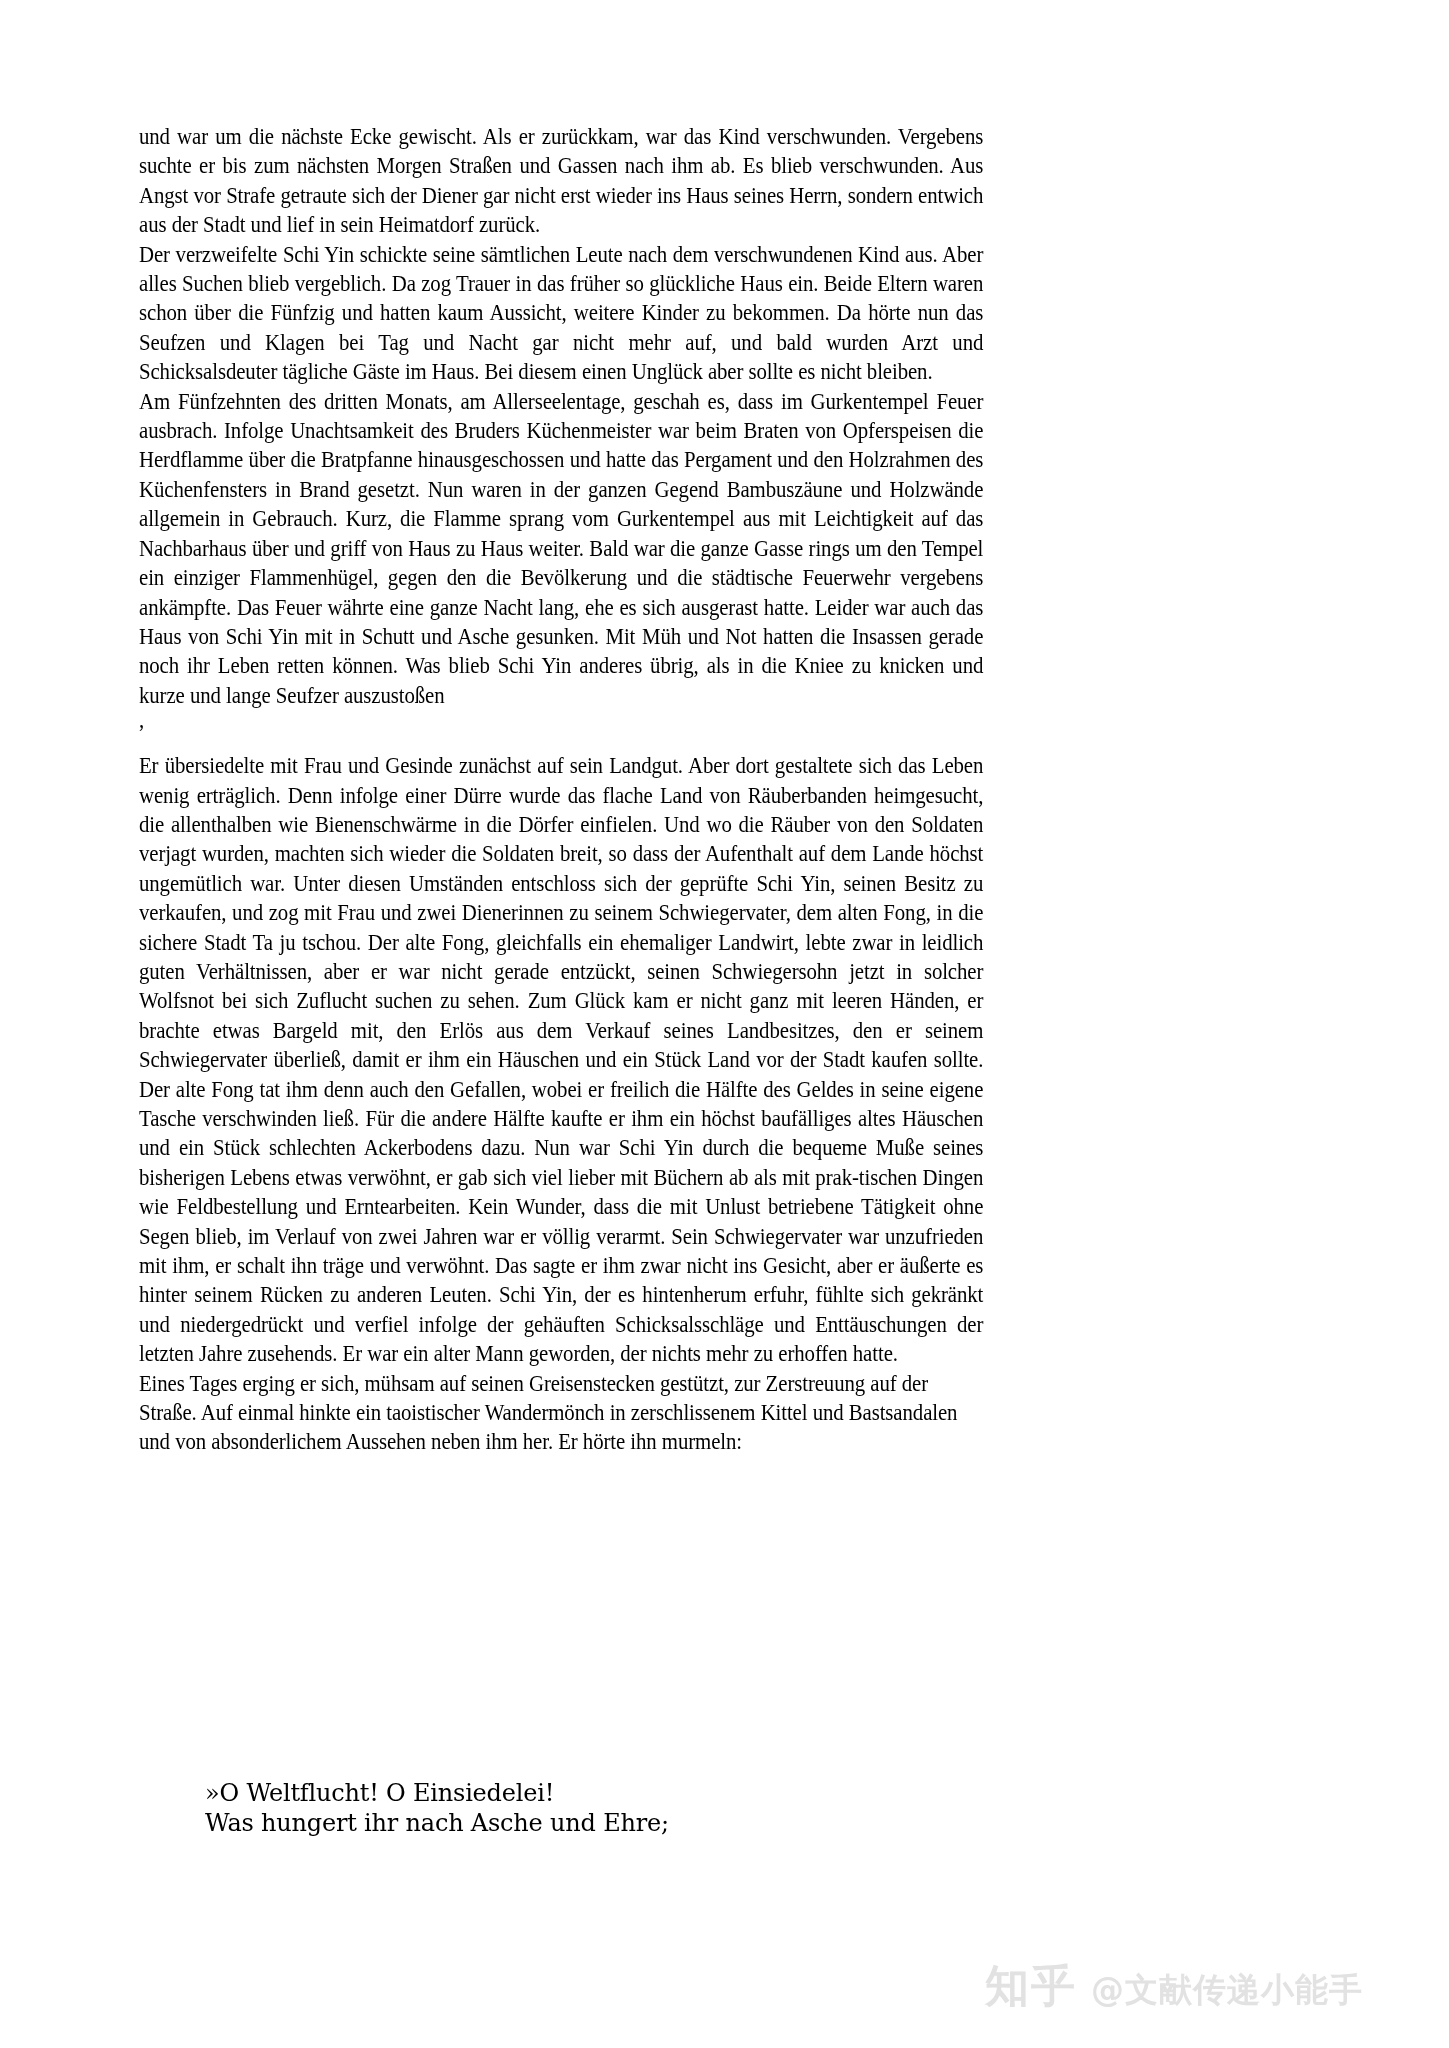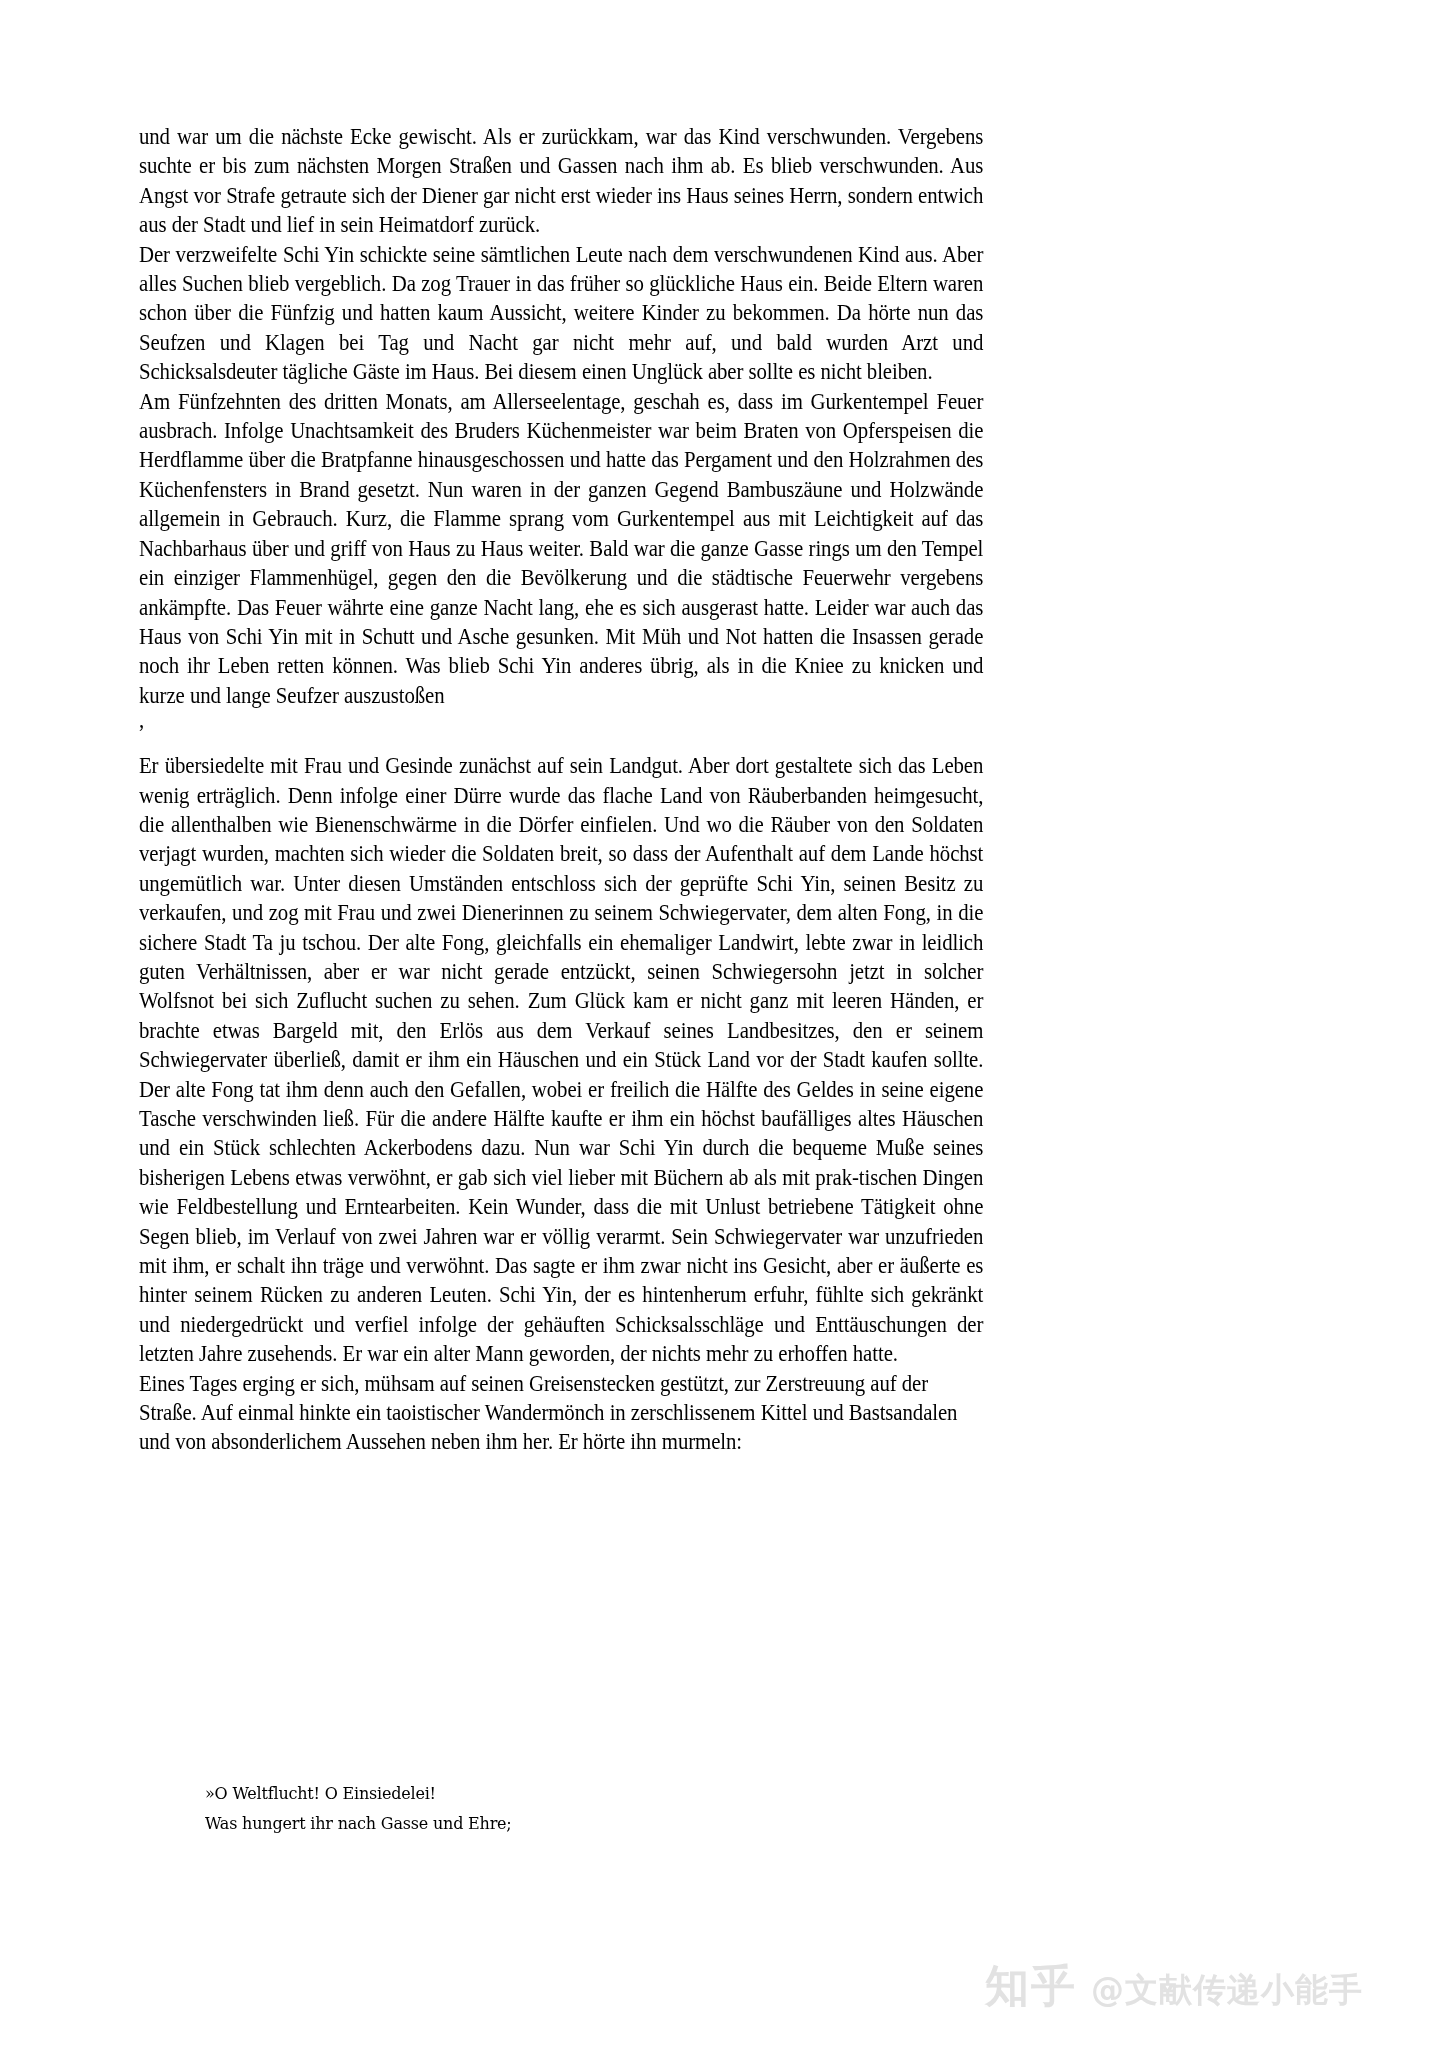--- a/index.html
+++ b/index.html
@@ -55,21 +55,21 @@
   
   #verse-block {
     position: absolute;
     left: 205px;
     top: 1779px;
     width: 700px;
   }
   .verse-line {
     margin: 0;
     font-family: "DejaVu Serif", "Liberation Serif", serif;
-    font-size: 16px;
+    font-size: 24px;
     line-height: 29.6px;
     letter-spacing: -0.2px;
     white-space: pre;
   }
 
   
   #watermark {
     position: absolute;
     right: 86px;
     bottom: 40px;
@@ -109,21 +109,21 @@
 
     <div class="spacer-gap"></div>
 
     <p class="para">Er übersiedelte mit Frau und Gesinde zunächst auf sein Landgut. Aber dort gestaltete sich das Leben wenig erträglich. Denn infolge einer Dürre wurde das flache Land von Räuberbanden heimgesucht, die allenthalben wie Bienenschwärme in die Dörfer einfielen. Und wo die Räuber von den Soldaten verjagt wurden, machten sich wieder die Soldaten breit, so dass der Aufenthalt auf dem Lande höchst ungemütlich war. Unter diesen Umständen entschloss sich der geprüfte Schi Yin, seinen Besitz zu verkaufen, und zog mit Frau und zwei Dienerinnen zu seinem Schwiegervater, dem alten Fong, in die sichere Stadt Ta ju tschou. Der alte Fong, gleichfalls ein ehemaliger Landwirt, lebte zwar in leidlich guten Verhältnissen, aber er war nicht gerade entzückt, seinen Schwiegersohn jetzt in solcher Wolfsnot bei sich Zuflucht suchen zu sehen. Zum Glück kam er nicht ganz mit leeren Händen, er brachte etwas Bargeld mit, den Erlös aus dem Verkauf seines Landbesitzes, den er seinem Schwiegervater überließ, damit er ihm ein Häuschen und ein Stück Land vor der Stadt kaufen sollte. Der alte Fong tat ihm denn auch den Gefallen, wobei er freilich die Hälfte des Geldes in seine eigene Tasche verschwinden ließ. Für die andere Hälfte kaufte er ihm ein höchst baufälliges altes Häuschen und ein Stück schlechten Ackerbodens dazu. Nun war Schi Yin durch die bequeme Muße seines bisherigen Lebens etwas verwöhnt, er gab sich viel lieber mit Büchern ab als mit prak-tischen Dingen wie Feldbestellung und Erntearbeiten. Kein Wunder, dass die mit Unlust betriebene Tätigkeit ohne Segen blieb, im Verlauf von zwei Jahren war er völlig verarmt. Sein Schwiegervater war unzufrieden mit ihm, er schalt ihn träge und verwöhnt. Das sagte er ihm zwar nicht ins Gesicht, aber er äußerte es hinter seinem Rücken zu anderen Leuten. Schi Yin, der es hintenherum erfuhr, fühlte sich gekränkt und niedergedrückt und verfiel infolge der gehäuften Schicksalsschläge und Enttäuschungen der letzten Jahre zusehends. Er war ein alter Mann geworden, der nichts mehr zu erhoffen hatte.</p>
     <p class="para">Eines Tages erging er sich, mühsam auf seinen Greisenstecken gestützt, zur Zerstreuung auf der Straße. Auf einmal hinkte ein taoistischer Wandermönch in zerschlissenem Kittel und Bastsandalen und von absonderlichem Aussehen neben ihm her. Er hörte ihn murmeln:</p>
 
   </div>
 
   <div id="verse-block">
     <p class="verse-line">»O Weltflucht! O Einsiedelei!</p>
-    <p class="verse-line">Was hungert ihr nach Gasse und Ehre;</p>
+    <p class="verse-line">Was hungert ihr nach Asche und Ehre;</p>
   </div>
 
   <div id="watermark">
     <span class="wm-logo">知乎</span>
     <span class="wm-handle">@文献传递小能手</span>
   </div>
 
 </div>
 
 </body></html>

